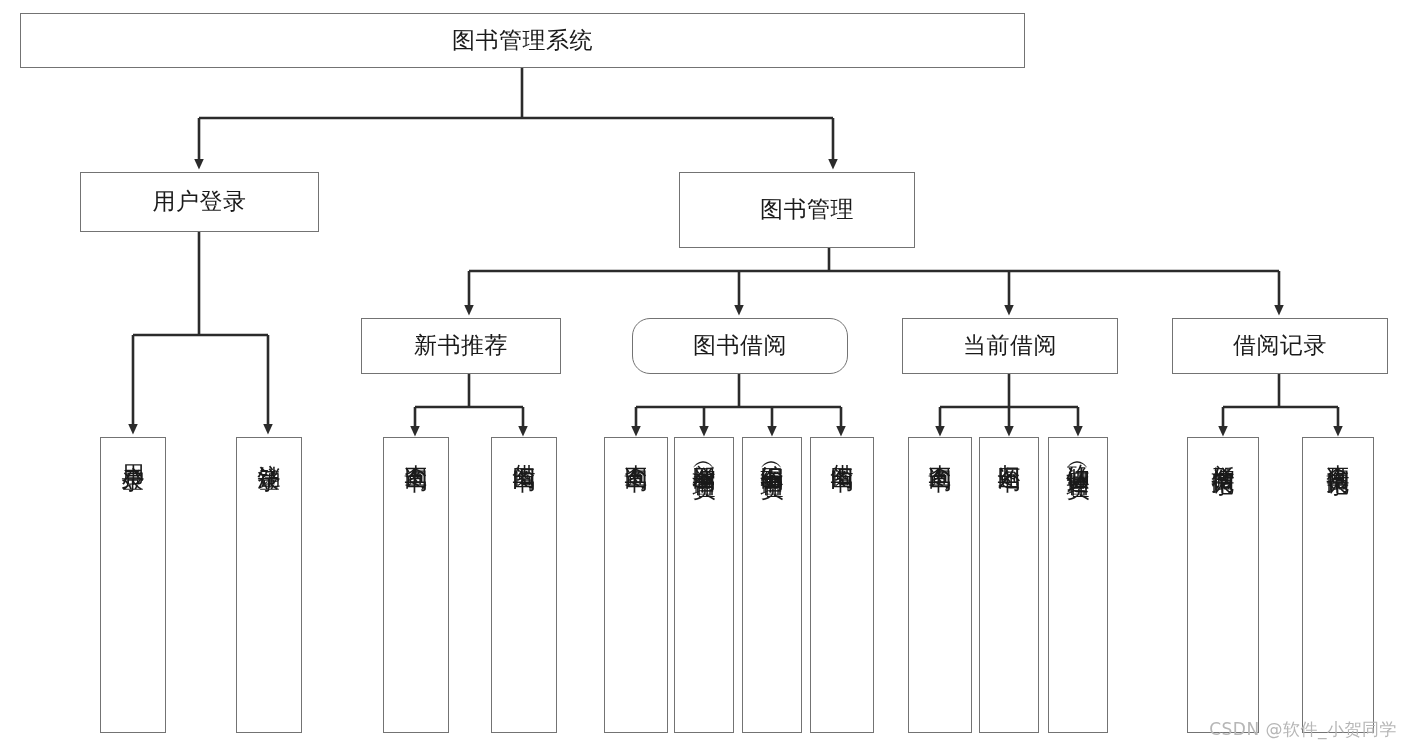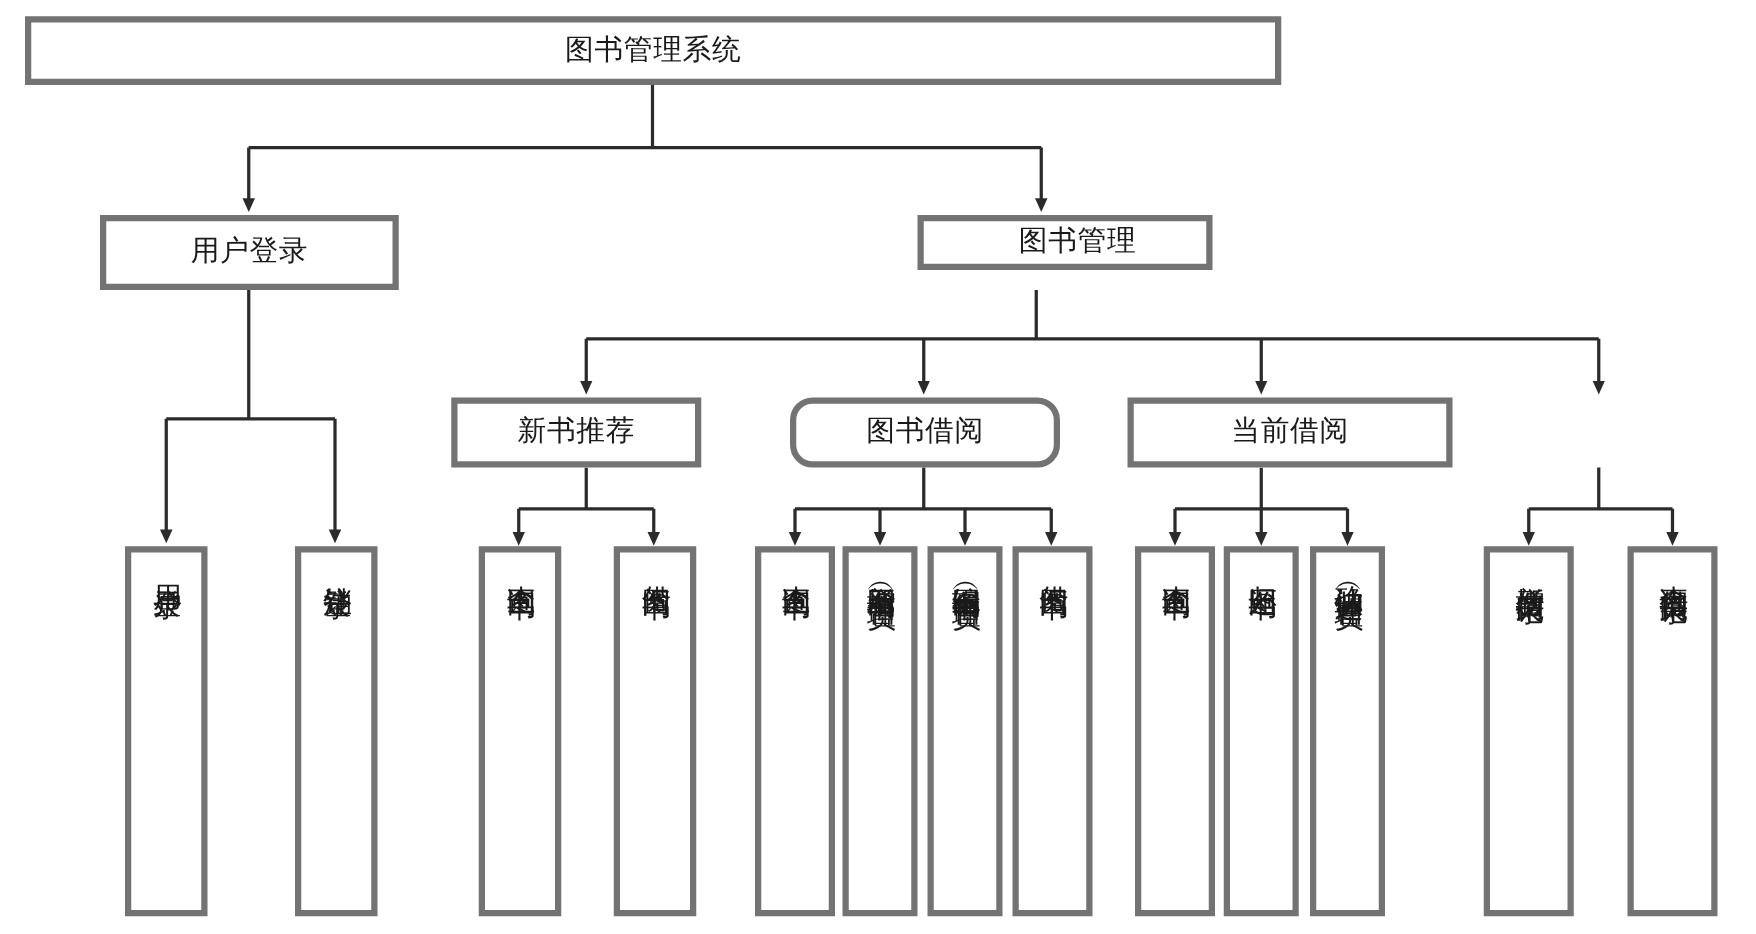--- a/index.html
+++ b/index.html
@@ -21,21 +21,21 @@
     position: absolute;
     left: 0;
     top: 0;
     width: 1405px;
     height: 747px;
   }
   .node {
     position: absolute;
     box-sizing: border-box;
     background: #ffffff;
-    border: 5px solid #737373;
+    border: 1px solid #737373;
     display: flex;
     align-items: center;
     justify-content: center;
     color: #1a1a1a;
   }
   .node-h .label {
     font-size: 23px;
     line-height: 1.1;
     letter-spacing: 0.5px;
     white-space: nowrap;
@@ -123,32 +123,35 @@
     </g>
   </svg>
 
   <div class="node node-h" style="left:20px; top:13px; width:1005px; height:55px;">
     <span class="label">图书管理系统</span>
   </div>
 
   <div class="node node-h" style="left:80px; top:172px; width:239px; height:60px;">
     <span class="label">用户登录</span>
   </div>
-  <div class="node node-h" style="left:734px; top:172px; width:236px; height:44px;padding-left:20px;">
+  <div class="node node-h" style="left:679px; top:172px; width:236px; height:76px;padding-left:20px;">
     <span class="label">图书管理</span>
   </div>
 
   <div class="node node-h" style="left:361px; top:318px; width:200px; height:56px;">
     <span class="label">新书推荐</span>
   </div>
   <div class="node node-h" style="left:632px; top:318px; width:216px; height:56px;border-radius:18px;">
     <span class="label">图书借阅</span>
   </div>
-  <div class="node node-h" style="left:902px; top:318px; width:260px; height:56px;">
+  <div class="node node-h" style="left:902px; top:318px; width:216px; height:56px;">
     <span class="label">当前借阅</span>
+  </div>
+  <div class="node node-h" style="left:1172px; top:318px; width:216px; height:56px;">
+    <span class="label">借阅记录</span>
   </div>
 
   <div class="node node-v tall" style="left:100px; top:437px; width:66px; height:296px;">
     <span class="label">用户登录</span>
   </div>
   <div class="node node-v tall" style="left:236px; top:437px; width:66px; height:296px;">
     <span class="label">注销登录</span>
   </div>
 
   <div class="node node-v tall" style="left:383px; top:437px; width:66px; height:296px;">
@@ -181,13 +184,14 @@
     <span class="label">确认归还（管理员）</span>
   </div>
 
   <div class="node node-v tall" style="left:1187px; top:437px; width:72px; height:296px;">
     <span class="label">新增借阅记录</span>
   </div>
   <div class="node node-v tall" style="left:1302px; top:437px; width:72px; height:296px;">
     <span class="label">查询借阅记录</span>
   </div>
 
+  <div id="watermark">CSDN @软件_小贺同学</div>
 </div>
 
 </body></html>

